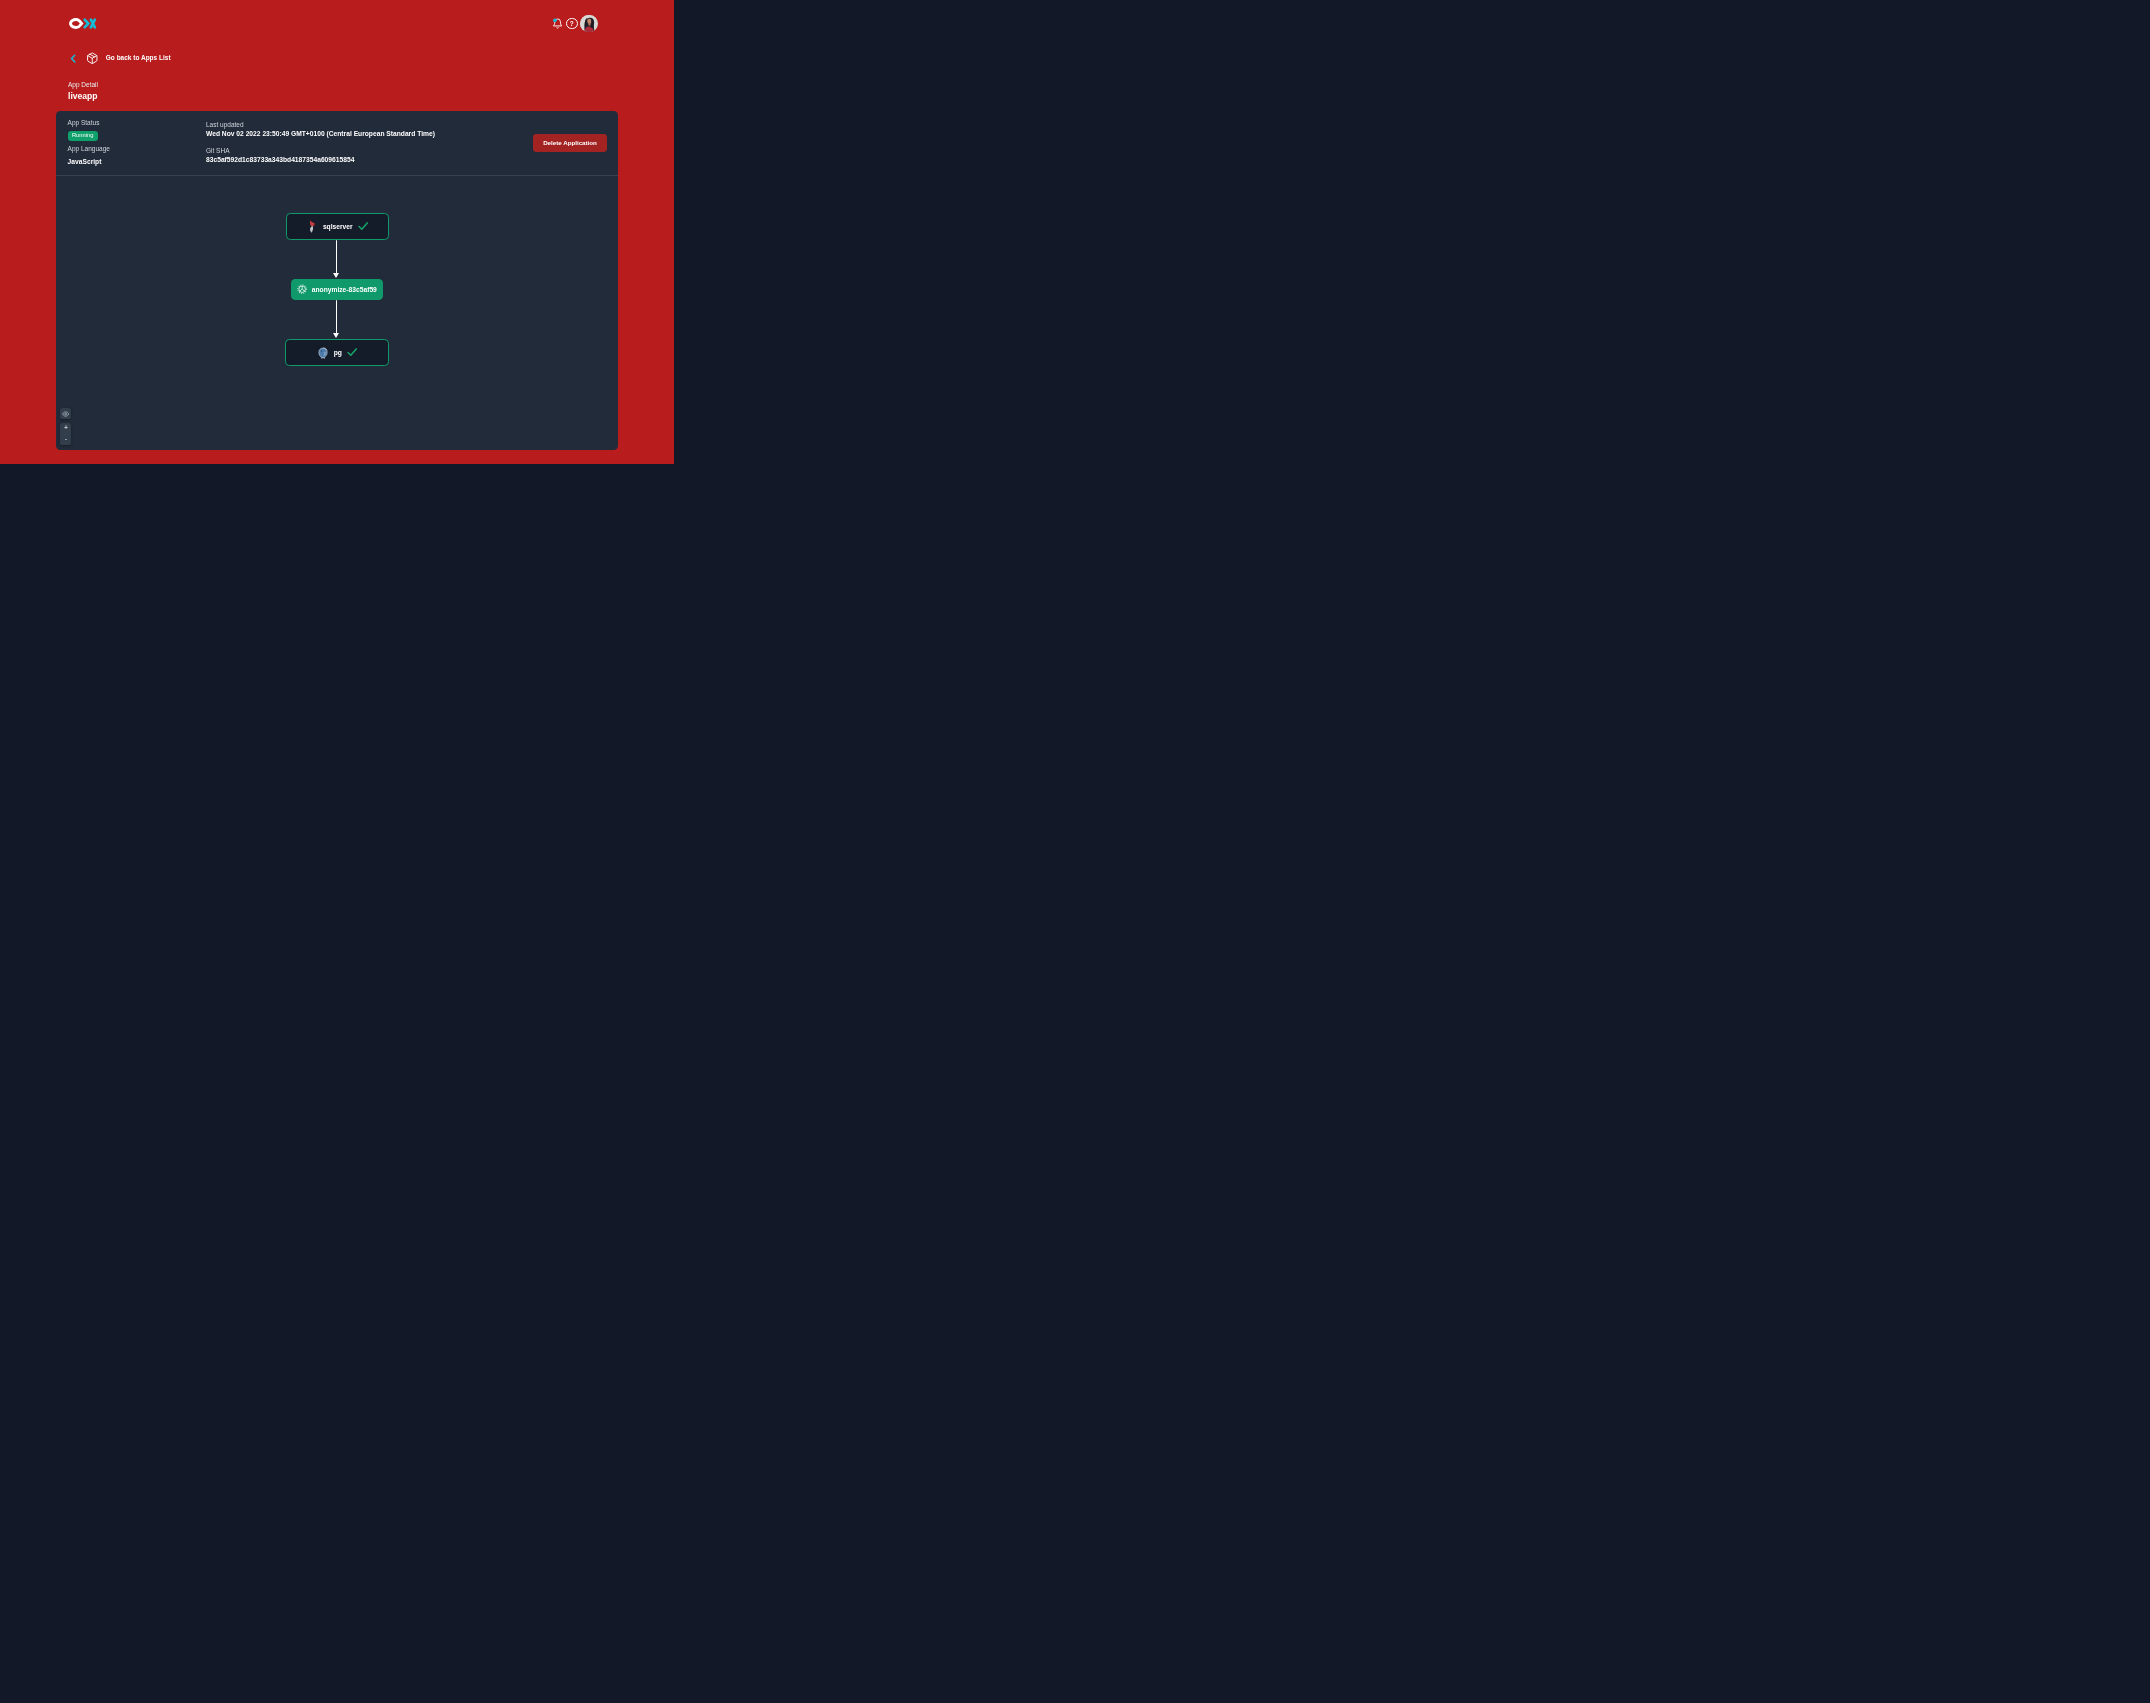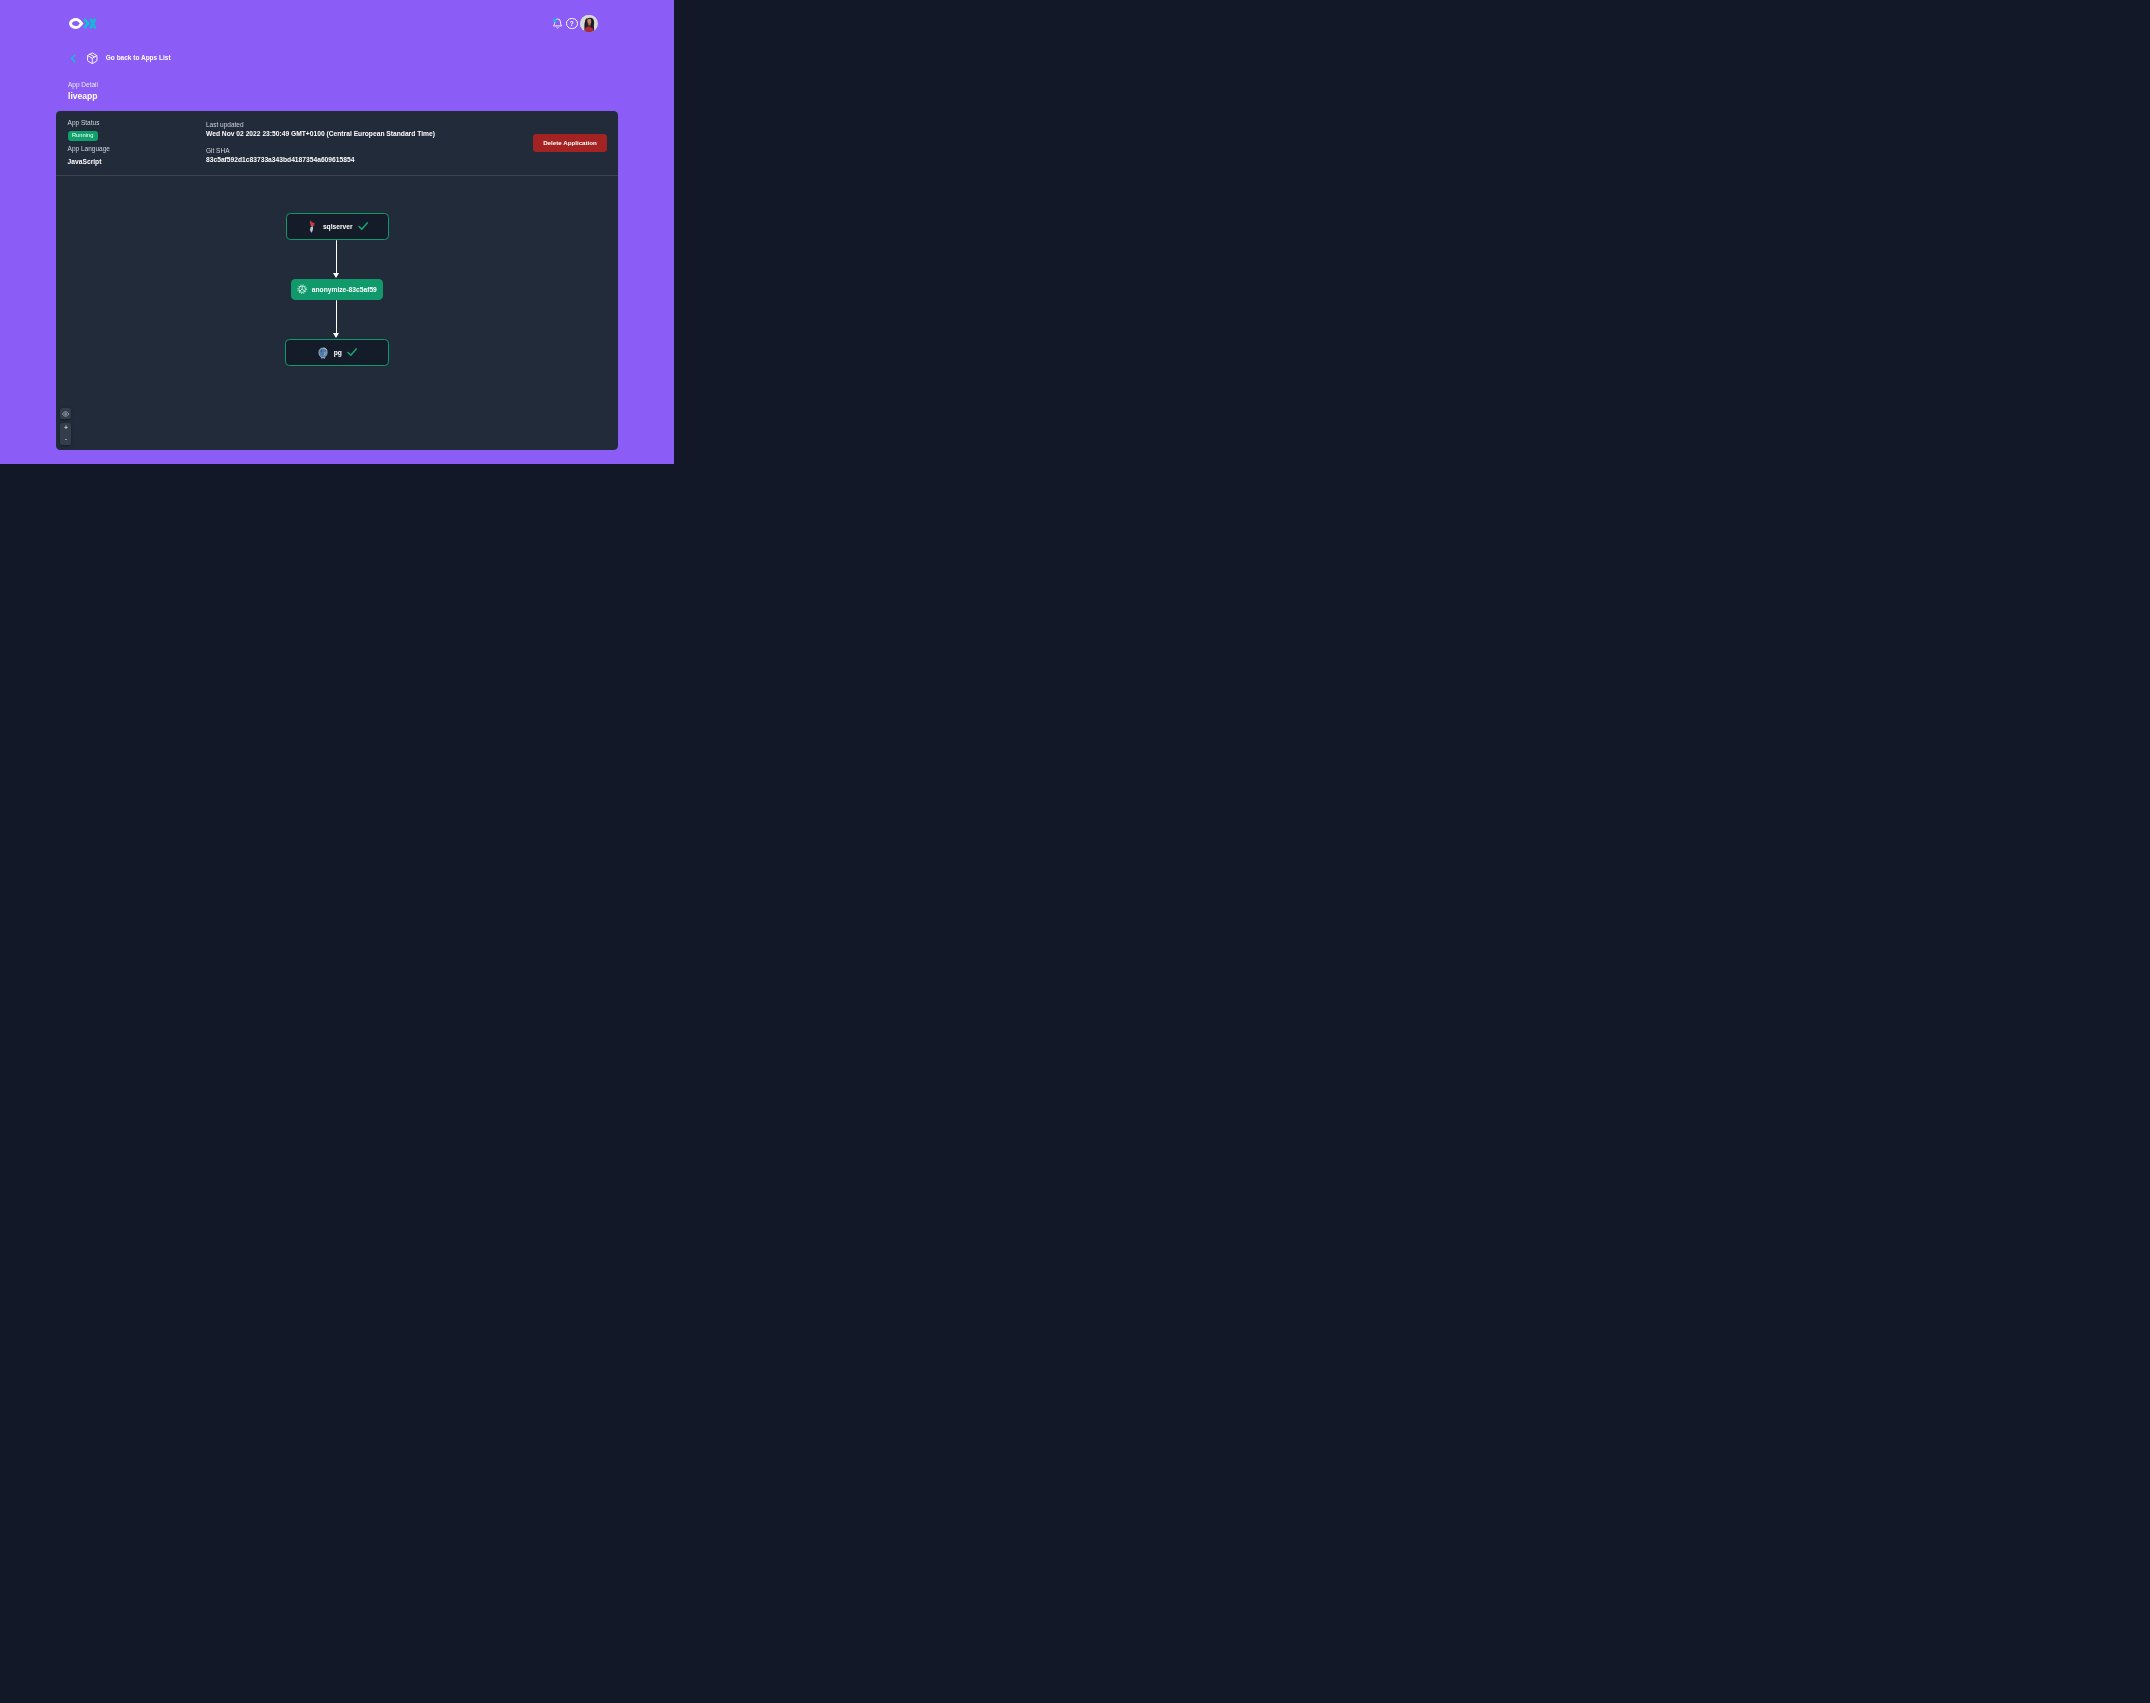--- a/index.html
+++ b/index.html
@@ -1,19 +1,19 @@
 <!DOCTYPE html>
 <html style="font-size:6.9px"><head>
 <meta charset="utf-8">
 <style>
   * { margin:0; padding:0; box-sizing:border-box; }
   html, body { background:#121827; }
   .stage {
     position:relative; width:674px; height:464px;
-    background:#8b5cf6; overflow:hidden;
+    background:#b91c1c; overflow:hidden;
     font-family:"Liberation Sans", sans-serif;
     -webkit-font-smoothing:antialiased;
   }
   
   .brand { position:absolute; left:68px; top:17px; cursor:pointer; }
   .hdr-bell { position:absolute; left:552px; top:17.6px; width:12px; height:12px; cursor:pointer; background:none; border:none; }
   .hdr-help { position:absolute; left:566px; top:17.6px; width:11.6px; height:11.6px;
     border:1.1px solid #ffffff; border-radius:50%; color:#ffffff; font-weight:bold;
     font-size:6.5px; line-height:9.5px; text-align:center; background:transparent; cursor:pointer; }
   .hdr-avatar { position:absolute; left:580px; top:14.6px; width:17.6px; height:17.6px; border-radius:50%;

